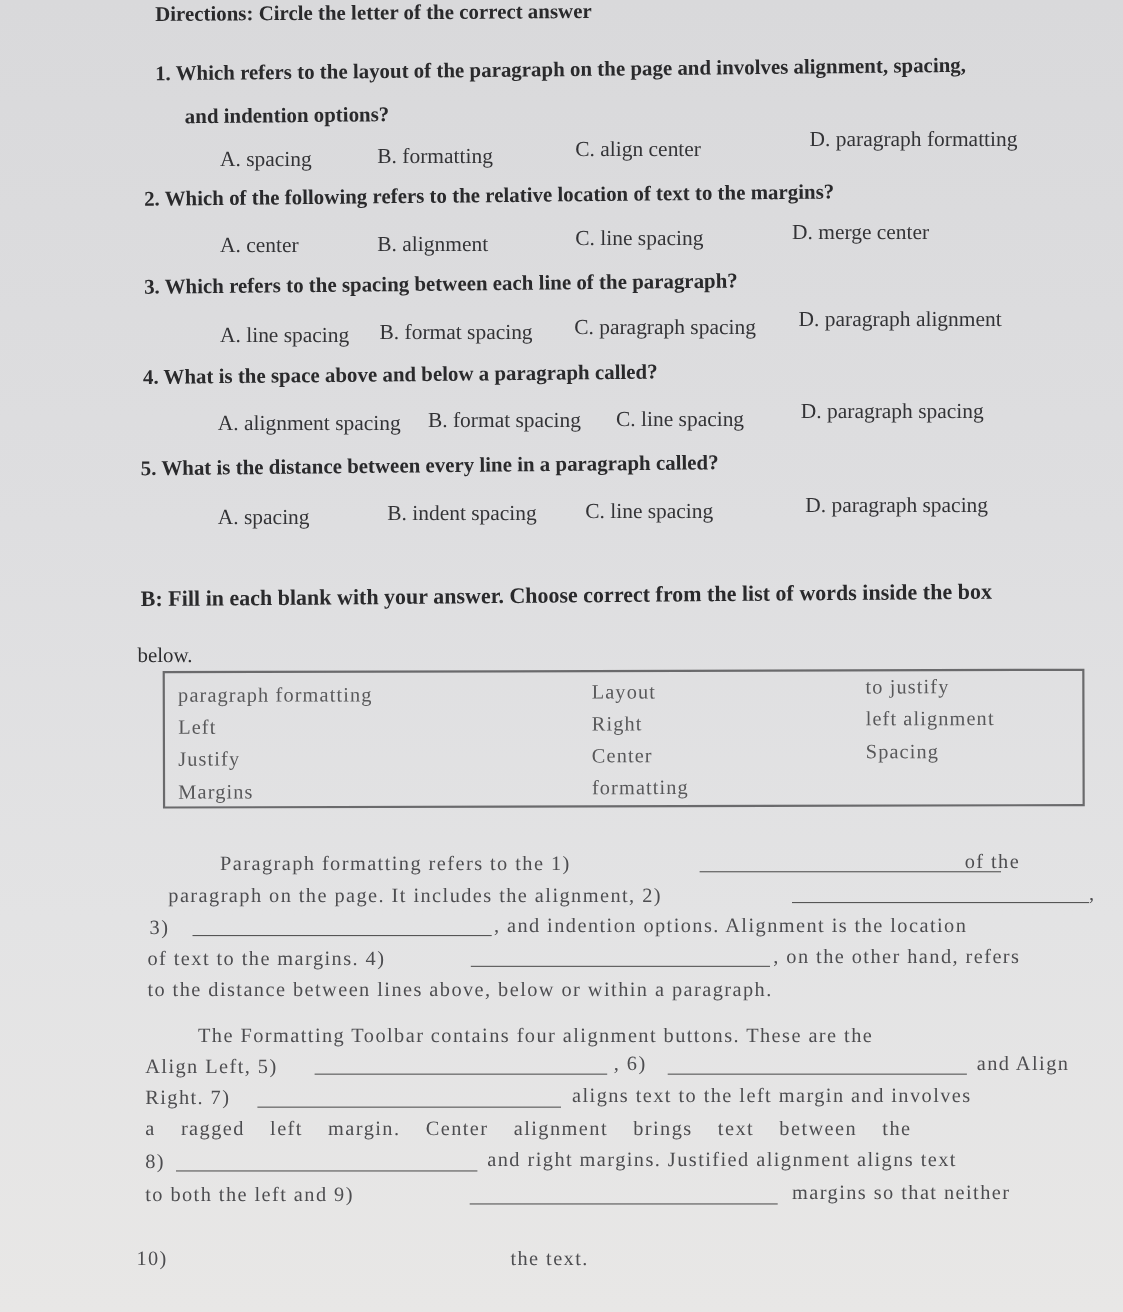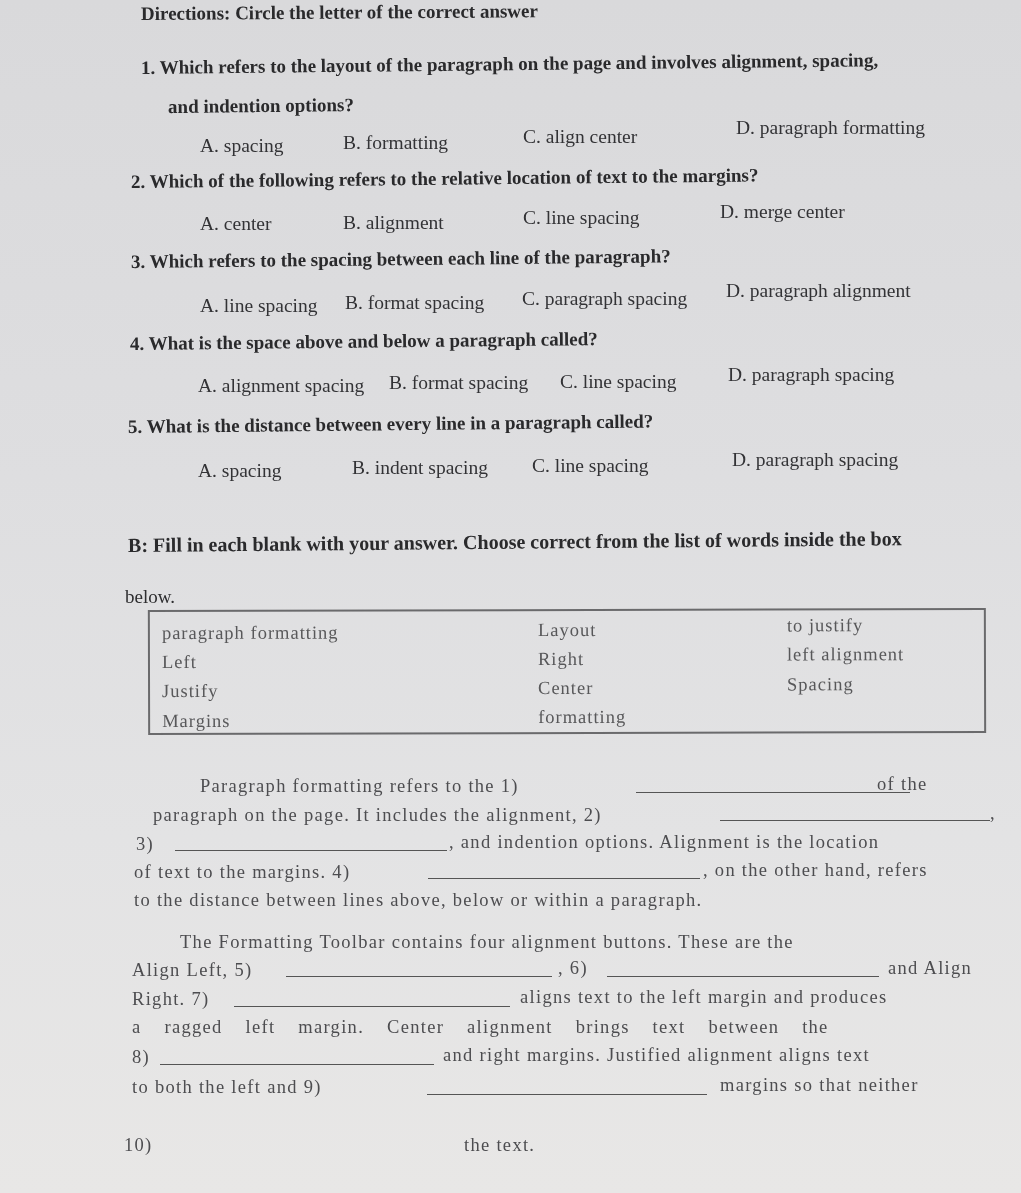--- a/index.html
+++ b/index.html
@@ -113,21 +113,21 @@
   <div class="para" style="left:180px; top:932px;">The Formatting Toolbar contains four alignment buttons. These are the</div>
 
   <div class="para" style="left:132px; top:960px;">Align Left, 5)</div>
   <div class="abs" style="left:286px; top:962px;"><span class="blank" style="width:266px;"></span></div>
   <div class="para" style="left:558px; top:958px;">, 6)</div>
   <div class="abs" style="left:607px; top:962px;"><span class="blank" style="width:272px;"></span></div>
   <div class="para" style="left:888px; top:958px;">and Align</div>
 
   <div class="para" style="left:132px; top:989px;">Right. 7)</div>
   <div class="abs" style="left:234px; top:992px;"><span class="blank" style="width:276px;"></span></div>
-  <div class="para" style="left:520px; top:987px;">aligns text to the left margin and produces</div>
+  <div class="para" style="left:520px; top:987px;">aligns text to the left margin and involves</div>
 
   <div class="para" style="left:132px; top:1017px; word-spacing:17px;">a ragged left margin. Center alignment brings text between the</div>
 
   <div class="para" style="left:132px; top:1047px;">8)</div>
   <div class="abs" style="left:160px; top:1050px;"><span class="blank" style="width:274px;"></span></div>
   <div class="para" style="left:443px; top:1045px;">and right margins. Justified alignment aligns text</div>
 
   <div class="para" style="left:132px; top:1077px;">to both the left  and 9)</div>
   <div class="abs" style="left:427px; top:1080px;"><span class="blank" style="width:280px;"></span></div>
   <div class="para" style="left:720px; top:1075px;">margins so that neither</div>

